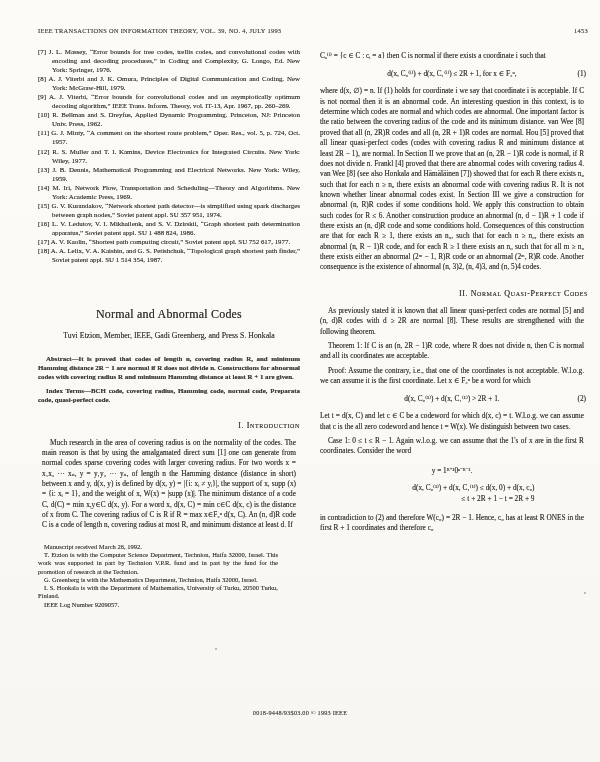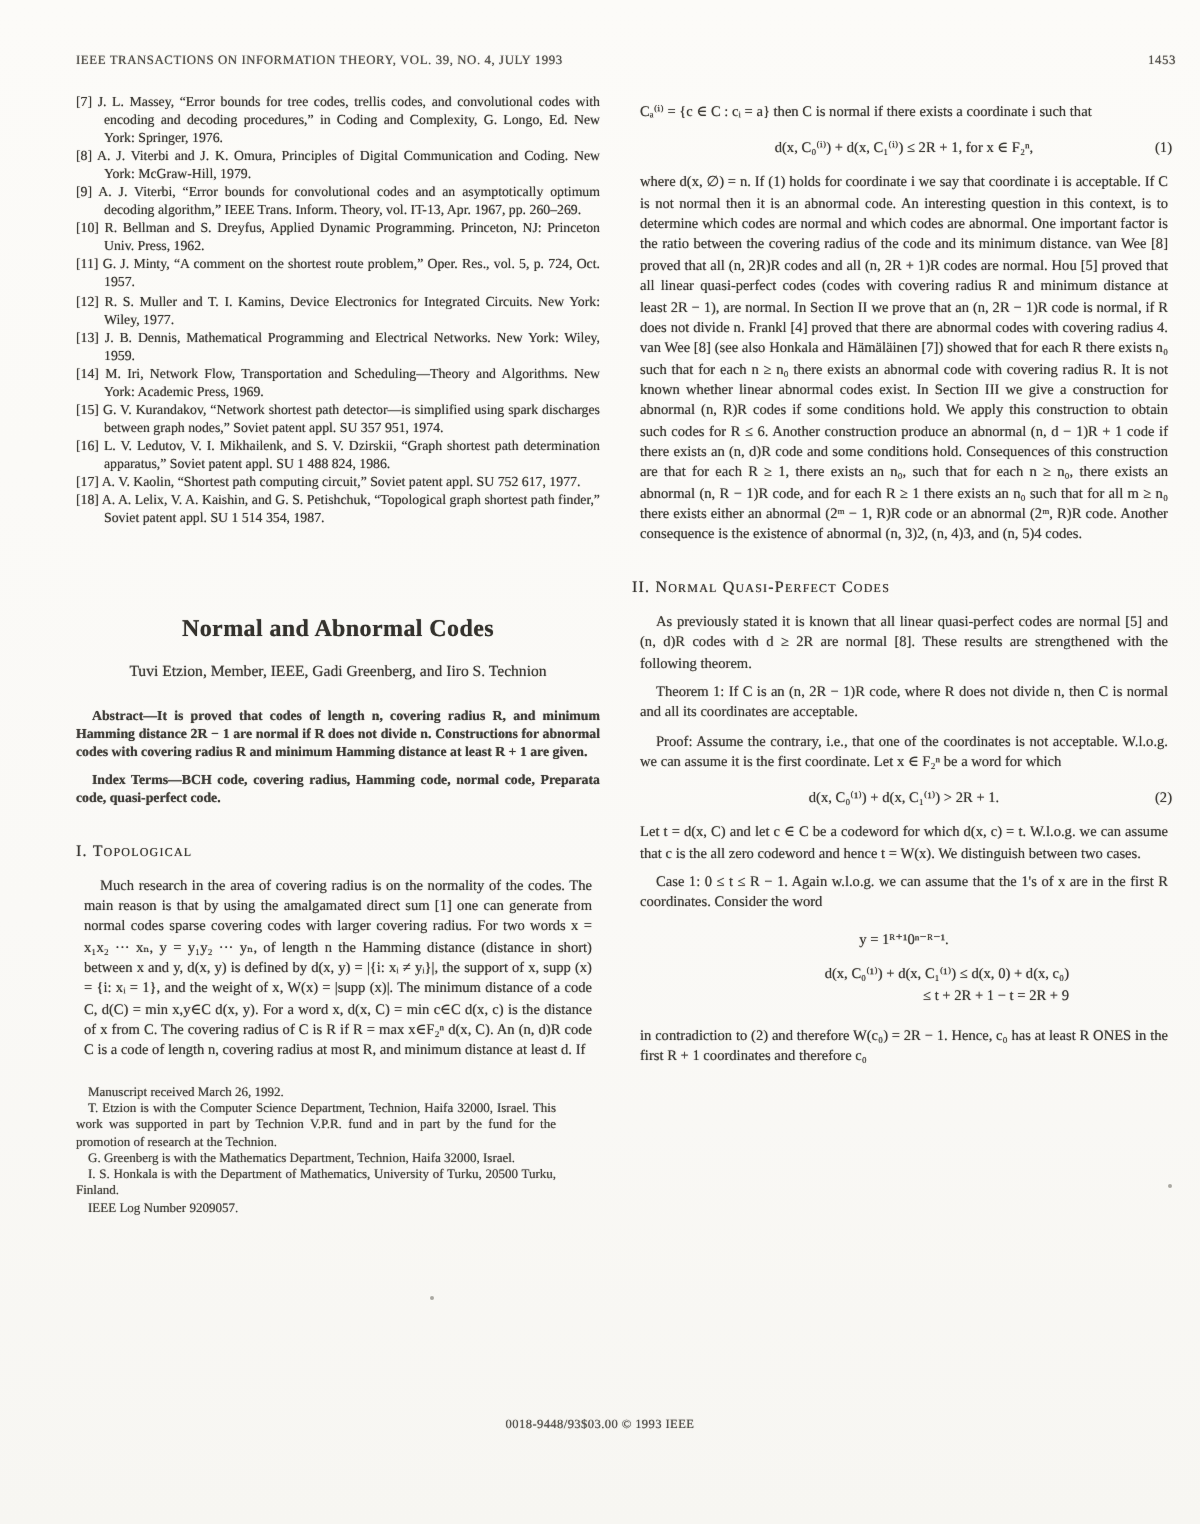--- a/index.html
+++ b/index.html
@@ -30,21 +30,21 @@
   .col-right { width: 272px; }
 
   .ref {
     margin: 0;
     font-size: 6.9px; line-height: 1.31;
     text-align: justify;
     padding-left: 14px; text-indent: -14px;
   }
   .article-title {
     margin: 43px 0 0 0;
-    font-size: 12px; font-weight: 700;
+    font-size: 12px; font-weight: 400;
     text-align: center; color: #34322d;
     letter-spacing: 0.2px;
   }
   .authors {
     margin: 9px 0 0 0;
     font-size: 7.8px; text-align: center;
   }
   .abstract {
     margin: 15px 0 0 0;
     font-size: 6.9px; line-height: 1.26;
@@ -54,21 +54,21 @@
   .index-terms {
     margin: 6px 0 0 0;
     font-size: 6.9px; line-height: 1.26;
     font-weight: 700; text-align: justify;
     text-indent: 8px;
   }
   .section-heading {
     margin: 16px 0 8px 0;
     font-size: 8px; font-weight: 400;
     font-variant: small-caps; letter-spacing: 0.6px;
-    text-align: left; color: #3b3934;
+    text-align: right; color: #3b3934;
   }
   .body-par {
     margin: 4px;
     font-size: 7.3px; line-height: 1.42;
     text-align: justify;
   }
   .indent { text-indent: 8px; }
   .footnotes { margin-top: 12px; width: 240px; }
   .footnote {
     margin: 0;
@@ -80,21 +80,21 @@
 
   .equation {
     display: grid; grid-template-columns: 1fr auto 1fr;
     align-items: center;
     margin: 8px 0;
     font-size: 7.3px;
     gap: 20px;
   }
   .eq-body { grid-column: 2; text-align: center; }
   .eq-num { grid-column: 3; text-align: right; padding-right: 2px; }
-  .equation.no-num .eq-body { grid-column: 2; }
+  .equation.no-num .eq-body { grid-column: 2; font-family: Liberation Serif, serif; }
   .eq-stack-wrap { text-align: center; margin: 8px 0; }
   .eq-stack { display: inline-block; text-align: right; font-size: 7.3px; line-height: 1.5; }
   .chain-line2 { padding-left: 92px; }
 
   .page-footer {
     position: absolute;
     left: 0; right: 0; bottom: 46px;
     text-align: center;
     font-size: 6.3px; color: #56544e;
     letter-spacing: 0.2px;
@@ -128,25 +128,25 @@
         <p class="ref">[12] R. S. Muller and T. I. Kamins, Device Electronics for Integrated Circuits.   New York: Wiley, 1977.</p>
         <p class="ref">[13] J. B. Dennis, Mathematical Programming and Electrical Networks.   New York: Wiley, 1959.</p>
         <p class="ref">[14] M. Iri, Network Flow, Transportation and Scheduling—Theory and Algorithms.   New York: Academic Press, 1969.</p>
         <p class="ref">[15] G. V. Kurandakov, “Network shortest path detector—is simplified using spark discharges between graph nodes,” Soviet patent appl. SU 357 951, 1974.</p>
         <p class="ref">[16] L. V. Ledutov, V. I. Mikhailenk, and S. V. Dzirskii, “Graph shortest path determination apparatus,” Soviet patent appl. SU 1 488 824, 1986.</p>
         <p class="ref">[17] A. V. Kaolin, “Shortest path computing circuit,” Soviet patent appl. SU 752 617, 1977.</p>
         <p class="ref">[18] A. A. Lelix, V. A. Kaishin, and G. S. Petishchuk, “Topological graph shortest path finder,” Soviet patent appl. SU 1 514 354, 1987.</p>
       </div>
 
       <h1 class="article-title">Normal and Abnormal Codes</h1>
-      <p class="authors">Tuvi Etzion, Member, IEEE, Gadi Greenberg, and Iiro S. Technion</p>
+      <p class="authors">Tuvi Etzion, Member, IEEE, Gadi Greenberg, and Press S. Honkala</p>
       <p class="abstract">Abstract—It is proved that codes of length n, covering radius R, and minimum Hamming distance 2R − 1 are normal if R does not divide n. Constructions for abnormal codes with covering radius R and minimum Hamming distance at least R + 1 are given.</p>
       <p class="index-terms">Index Terms—BCH code, covering radius, Hamming code, normal code, Preparata code, quasi-perfect code.</p>
 
-      <h2 class="section-heading">I. Topological</h2>
+      <h2 class="section-heading">I. Introduction</h2>
       <p class="body-par indent">Much research in the area of covering radius is on the normality of the codes. The main reason is that by using the amalgamated direct sum [1] one can generate from normal codes sparse covering codes with larger covering radius. For two words x = x₁x₂ ··· xₙ, y = y₁y₂ ··· yₙ, of length n the Hamming distance (distance in short) between x and y, d(x, y) is defined by d(x, y) = |{i: xᵢ ≠ yᵢ}|, the support of x, supp (x) = {i: xᵢ = 1}, and the weight of x, W(x) = |supp (x)|. The minimum distance of a code C, d(C) = min x,y∈C d(x, y). For a word x, d(x, C) = min c∈C d(x, c) is the distance of x from C. The covering radius of C is R if R = max x∈F₂ⁿ d(x, C). An (n, d)R code C is a code of length n, covering radius at most R, and minimum distance at least d. If</p>
 
       <div class="footnotes">
         <p class="footnote fn-first">Manuscript received March 26, 1992.</p>
         <p class="footnote fn-first">T. Etzion is with the Computer Science Department, Technion, Haifa 32000, Israel. This work was supported in part by Technion V.P.R. fund and in part by the fund for the promotion of research at the Technion.</p>
         <p class="footnote fn-first">G. Greenberg is with the Mathematics Department, Technion, Haifa 32000, Israel.</p>
         <p class="footnote fn-first">I. S. Honkala is with the Department of Mathematics, University of Turku, 20500 Turku, Finland.</p>
         <p class="footnote fn-first">IEEE Log Number 9209057.</p>
       </div>
     </div>

